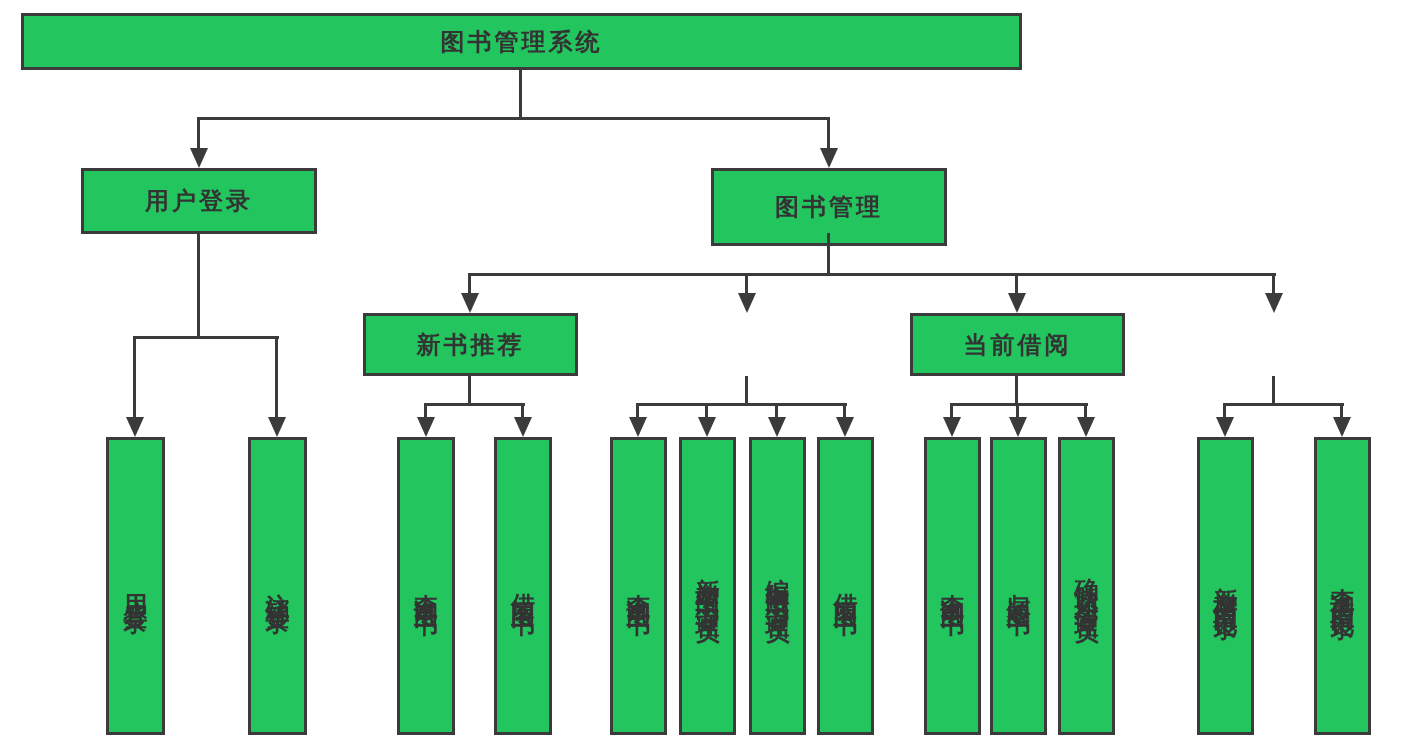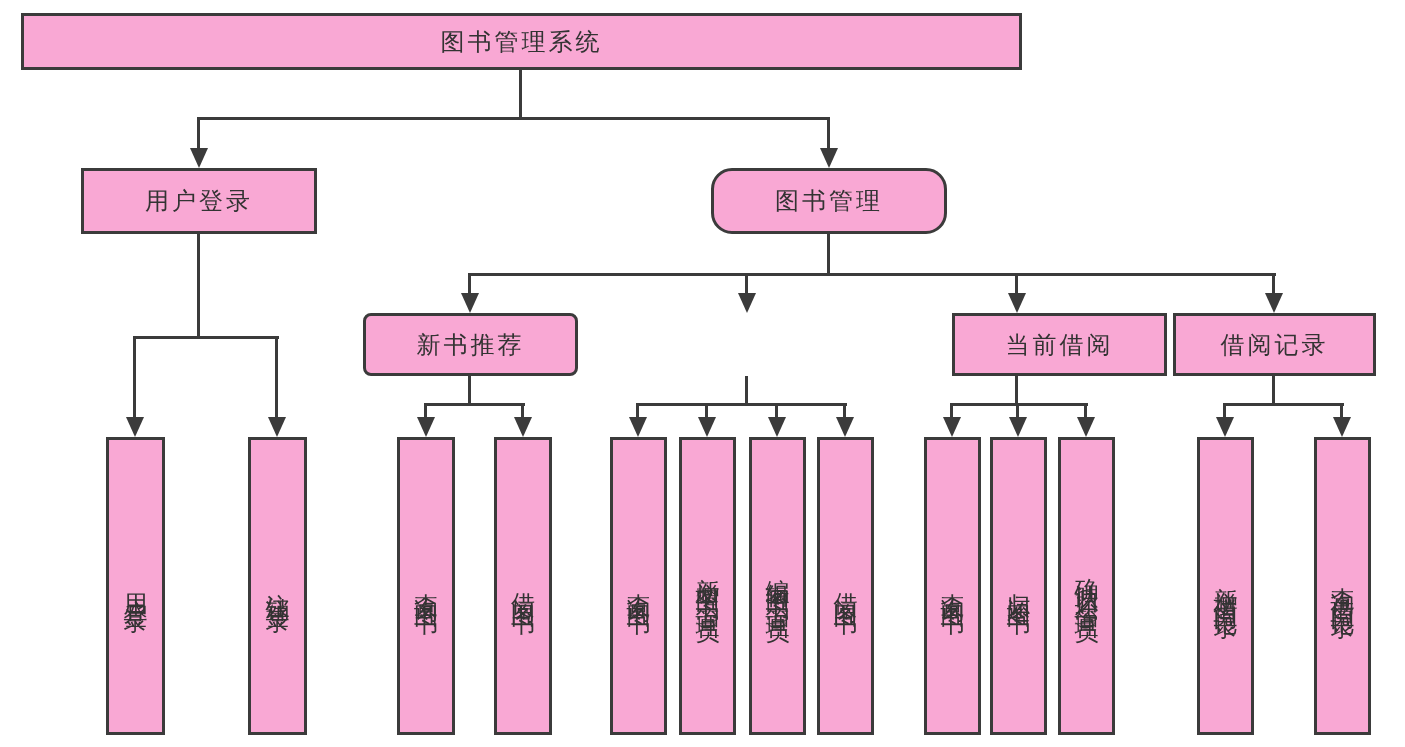--- a/index.html
+++ b/index.html
@@ -9,25 +9,26 @@
     width: 1405px;
     height: 747px;
     background: var(--background, #ffffff);
     font-family: "Liberation Sans", "DejaVu Sans", sans-serif;
     overflow: hidden;
   }
   .node {
     position: absolute;
     box-sizing: border-box;
     border: 3px solid var(--line, #3b3b3b);
-    background: #f9a8d4;
+    background: #22c55e;
     display: flex;
     align-items: center;
     justify-content: center;
     color: var(--text, #333333);
+    font-weight: bold;
   }
   .node.h { font-size: 24px; letter-spacing: 3px; white-space: nowrap; }
   .node.v { top: 437px; height: 298px; }
   .vt {
     writing-mode: vertical-rl;
     text-orientation: mixed;
     font-size: 24px;
     letter-spacing: 6px;
     line-height: 1;
     color: var(--text, #333333);
@@ -60,43 +61,42 @@
   <div class="node h" style="left:21px; top:13px; width:1001px; height:57px;">图书管理系统</div>
 
   <div class="vl" style="left:519px; top:69px; height:51px;"></div>
   <div class="hl" style="left:197px; top:117px; width:633px;"></div>
   <div class="vl" style="left:197px; top:117px; height:33px;"></div>
   <div class="vl" style="left:827px; top:117px; height:33px;"></div>
   <div class="ar" style="left:190px; top:148px;"></div>
   <div class="ar" style="left:820px; top:148px;"></div>
 
   <div class="node h" style="left:81px; top:168px; width:236px; height:66px;">用户登录</div>
-  <div class="node h" style="left:711px; top:168px; width:236px; height:66px;border-radius:21px;">图书管理</div>
+  <div class="node h" style="left:711px; top:168px; width:236px; height:78px;">图书管理</div>
 
   <div class="vl" style="left:197px; top:233px; height:106px;"></div>
   <div class="hl" style="left:133px; top:336px; width:146px;"></div>
   <div class="vl" style="left:133px; top:336px; height:83px;"></div>
   <div class="vl" style="left:275px; top:336px; height:83px;"></div>
   <div class="ar" style="left:126px; top:417px;"></div>
   <div class="ar" style="left:268px; top:417px;"></div>
 
   <div class="vl" style="left:827px; top:233px; height:43px;"></div>
   <div class="hl" style="left:468px; top:273px; width:808px;"></div>
   <div class="vl" style="left:468px; top:273px; height:22px;"></div>
   <div class="vl" style="left:745px; top:273px; height:22px;"></div>
   <div class="vl" style="left:1015px; top:273px; height:22px;"></div>
   <div class="vl" style="left:1272px; top:273px; height:22px;"></div>
   <div class="ar" style="left:461px; top:293px;"></div>
   <div class="ar" style="left:738px; top:293px;"></div>
   <div class="ar" style="left:1008px; top:293px;"></div>
   <div class="ar" style="left:1265px; top:293px;"></div>
 
-  <div class="node h" style="left:363px; top:313px; width:215px; height:63px;border-radius:8px;">新书推荐</div>
-  <div class="node h" style="left:910px; top:313px; width:215px; height:63px;margin-left:42px;">当前借阅</div>
-  <div class="node h" style="left:1173px; top:313px; width:203px; height:63px;">借阅记录</div>
+  <div class="node h" style="left:363px; top:313px; width:215px; height:63px;">新书推荐</div>
+  <div class="node h" style="left:910px; top:313px; width:215px; height:63px;">当前借阅</div>
 
   <div class="vl" style="left:468px; top:376px; height:30px;"></div>
   <div class="vl" style="left:745px; top:376px; height:30px;"></div>
   <div class="vl" style="left:1015px; top:376px; height:30px;"></div>
   <div class="vl" style="left:1272px; top:376px; height:30px;"></div>
 
   <div class="hl" style="left:424px; top:403px; width:101px;"></div>
   <div class="hl" style="left:636px; top:403px; width:211px;"></div>
   <div class="hl" style="left:950px; top:403px; width:138px;"></div>
   <div class="hl" style="left:1223px; top:403px; width:121px;"></div>

